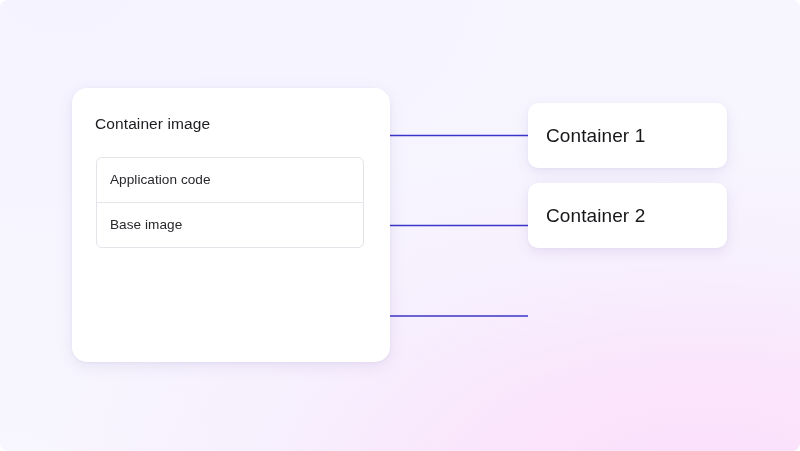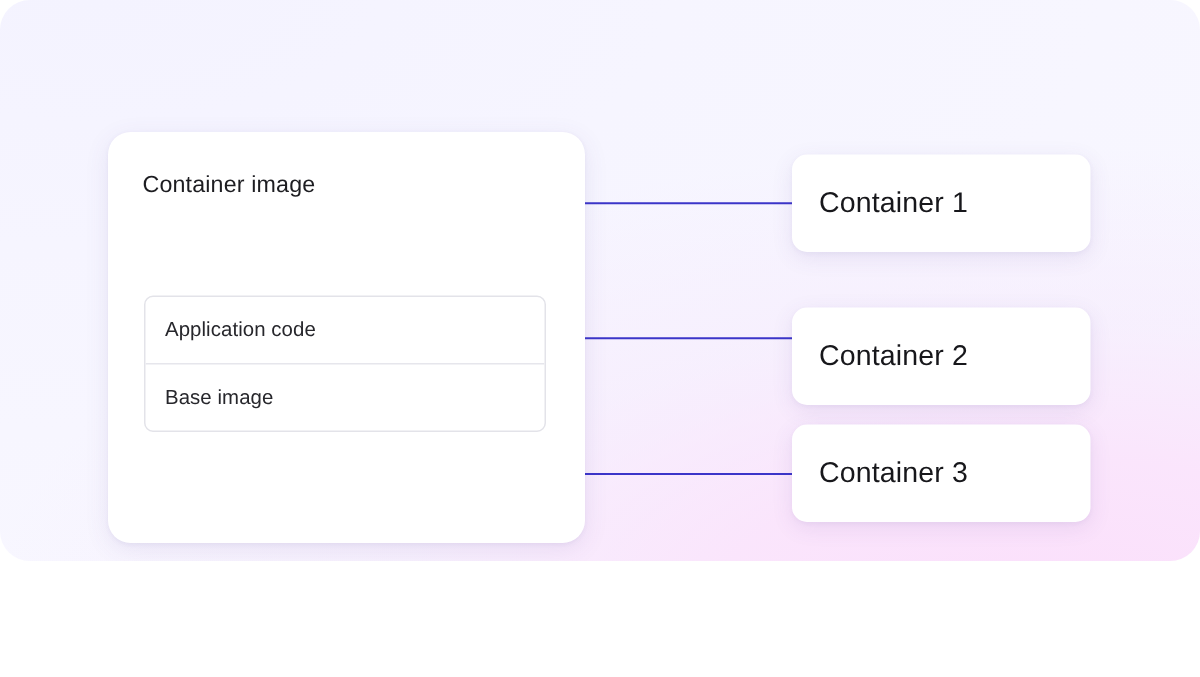--- a/index.html
+++ b/index.html
@@ -12,22 +12,22 @@
     height: 451px;
     overflow: hidden;
     font-family: "Liberation Sans", sans-serif;
     -webkit-font-smoothing: antialiased;
   }
 
   
   #canvas {
     position: relative;
     width: 800px;
-    height: 374px;
-    border-radius: 20px;
+    height: 451px;
+    border-radius: 8px;
     overflow: hidden;
     background:
       radial-gradient(130% 120% at 88% 108%, #fbdffb 0%, rgba(251,223,251,0.75) 22%, rgba(246,231,252,0.45) 42%, rgba(245,244,255,0) 68%),
       radial-gradient(120% 110% at 8% 0%, #f4f3ff 0%, #f6f5ff 40%, #f8f7ff 100%),
       linear-gradient(135deg, #f5f4ff 0%, #f7f4ff 45%, #fae4fb 100%);
   }
 
   
   #image-card {
     position: absolute;
@@ -55,21 +55,20 @@
   #layer-list {
     position: absolute;
     left: 24px;
     top: 69px;
     width: 268px;
     border: 1px solid #e3e3e9;
     border-radius: 6px;
     background: #ffffff;
     box-sizing: border-box;
     overflow: hidden;
-    margin-top: 40px;
   }
 
   .layer-row {
     height: 44.5px;
     display: flex;
     align-items: center;
     padding-left: 13px;
     border-bottom: 1px solid #e6e6ec;
     box-sizing: border-box;
   }
@@ -87,21 +86,21 @@
     position: absolute;
     left: 528px;
     width: 199px;
     height: 65px;
     background: #ffffff;
     border-radius: 10px;
     box-shadow: 0 4px 14px rgba(90, 70, 150, 0.10),
                 0 1px 3px rgba(90, 70, 150, 0.05);
   }
   #container-card-0 { top: 103px; }
-  #container-card-1 { top: 205px; text-align: center; }
+  #container-card-1 { top: 183px; text-align: center; }
   #container-card-2 { top: 283px; }
 
   .container-card-label {
     position: absolute;
     left: 18px;
     top: 50%;
     transform: translateY(-50%);
     font-size: 19px;
     color: #17171b;
     letter-spacing: 0.1px;
@@ -143,17 +142,14 @@
   </div>
 
   <div class="container-card" id="container-card-0">
     <span class="container-card-label">Container 1</span>
   </div>
 
   <div class="container-card" id="container-card-1">
     <span class="container-card-label">Container 2</span>
   </div>
 
-  <div class="container-card" id="container-card-2">
-    <span class="container-card-label">Container 3</span>
-  </div>
 
 </div>
 
 </body></html>

